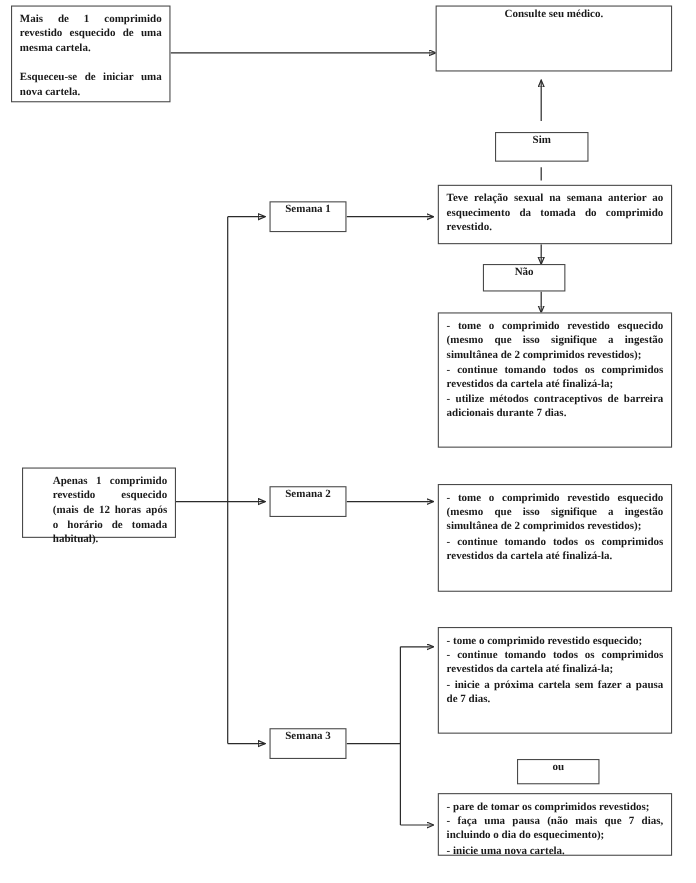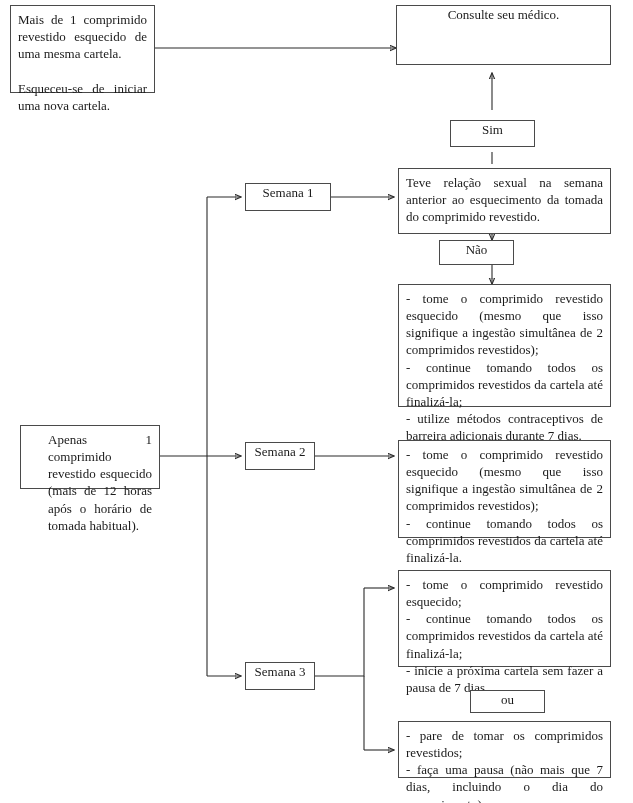--- a/index.html
+++ b/index.html
@@ -14,23 +14,24 @@
     background: #ffffff;
     font-family: "Liberation Serif", "DejaVu Serif", serif;
     color: #1a1a1a;
     overflow: hidden;
   }
   .node {
     position: absolute;
     box-sizing: border-box;
     border: 1px solid #4a4a4a;
     background: #ffffff;
-    font-size: 13px;
+    font-size: 10px;
     line-height: 1.32;
     z-index: 2;
+    font-weight: bold;
   }
   .node .inner {
     padding: 5px 7px;
     white-space: pre-line;
   }
   .just .inner {
     text-align: justify;
     text-align-last: left;
   }
   .center-label {
@@ -102,25 +103,25 @@
   </div>
 
   <div class="node center-label" style="left:396px; top:5px; width:215px; height:60px;">
     <div class="inner">Consulte seu médico.</div>
   </div>
 
   <div class="node center-label" style="left:450px; top:120px; width:85px; height:27px;">
     <div class="inner">Sim</div>
   </div>
 
-  <div class="node center-label" style="left:245px; top:183px; width:86px; height:28px;">
+  <div class="node center-label" style="left:245px; top:183px; width:70px; height:28px;">
     <div class="inner">Semana 1</div>
   </div>
 
-  <div class="node just" style="left:398px; top:168px; width:213px; height:66px;">
+  <div class="node just" style="left:398px; top:168px; width:213px; height:54px;">
     <div class="inner">Teve relação sexual na semana anterior ao esquecimento da tomada do comprimido revestido.</div>
   </div>
 
   <div class="node center-label" style="left:439px; top:240px; width:75px; height:25px;">
     <div class="inner">Não</div>
   </div>
 
   <div class="node just" style="left:398px; top:284px; width:213px; height:123px;">
     <div class="inner">-	tome o comprimido revestido esquecido (mesmo que isso signifique a ingestão simultânea de 2 comprimidos revestidos);
 -	continue tomando todos os comprimidos revestidos da cartela até finalizá-la;

